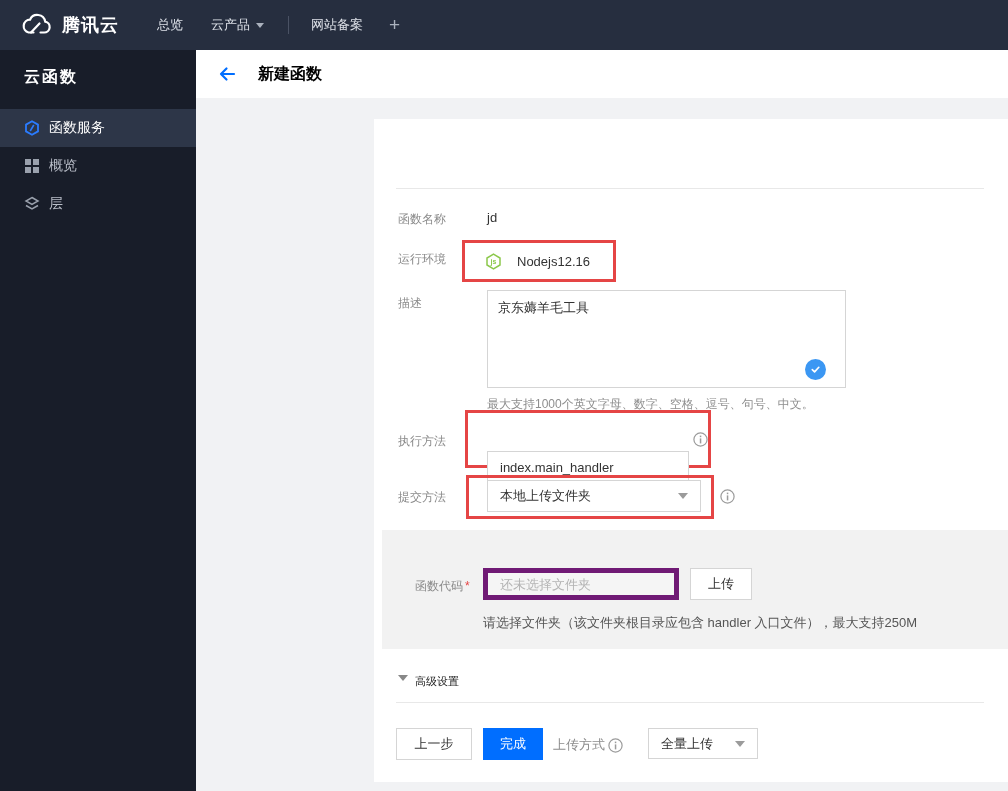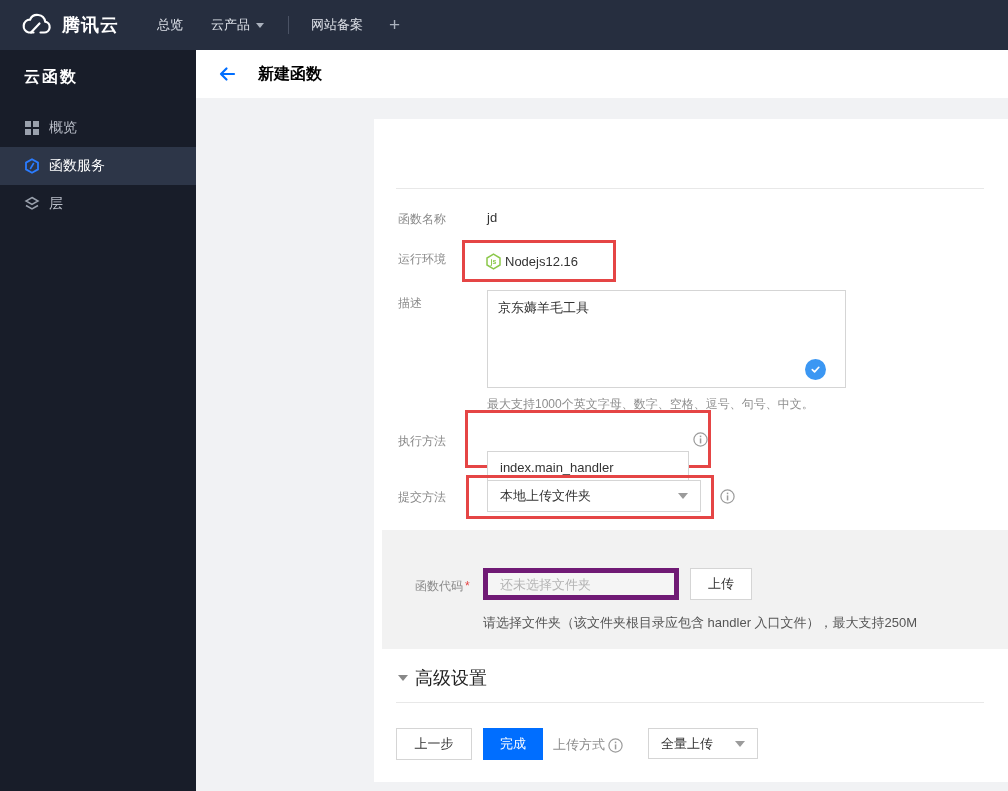--- a/index.html
+++ b/index.html
@@ -42,21 +42,21 @@
 
   .divider { position:absolute; left:22px; right:24px; height:1px; background:#e8e8e8; }
   .divider-1 { top:69px; }
   .divider-2 { top:583px; }
 
   .form-label { position:absolute; left:24px; font-size:12px; color:#8a8a8a; }
   .form-value { position:absolute; left:113px; font-size:13px; color:#333; }
 
   .red-box { position:absolute; border:3px solid #e54545; }
   .red-box-1 { left:88px; top:121px; width:154px; height:42px; display:flex; align-items:center; padding-left:20px; }
-  .runtime-text { font-size:13px; color:#333; margin-left:3px; }
+  .runtime-text { font-size:13px; color:#333; margin-left:15px; }
   .red-box-2 { left:91px; top:291px; width:246px; height:58px; }
   .red-box-3 { left:92px; top:356px; width:248px; height:44px; }
 
   .desc-textarea { position:absolute; left:113px; top:171px; width:359px; height:98px; border:1px solid #d5d5d5; resize:none; font-family:"Liberation Sans","DejaVu Sans",sans-serif; font-size:13px; color:#333; padding:8px 10px; outline:none; }
   .desc-check { position:absolute; left:431px; top:240px; width:21px; height:21px; border-radius:50%; background:#3b97f3; display:flex; align-items:center; justify-content:center; }
   .desc-hint { position:absolute; left:113px; top:277px; font-size:12px; color:#8e8e8e; }
 
   .text-input { position:absolute; border:1px solid #d5d5d5; font-size:13px; color:#333; padding:0 12px; outline:none; font-family:"Liberation Sans","DejaVu Sans",sans-serif; }
   .input-handler { left:113px; top:304px; width:202px; height:32px;margin-top:28px; }
 
@@ -71,21 +71,21 @@
   .gray-section { position:absolute; left:8px; top:411px; right:0; height:119px; background:#f2f2f2; }
   .code-label { position:absolute; left:33px; top:48px; font-size:12px; color:#8a8a8a; }
   .required { color:#e54545; margin-left:2px; }
   .input-code { position:absolute; left:101px; top:38px; width:196px; height:32px; border:5px solid #701a75; background:#f5f5f5; font-size:13px; padding:0 12px; color:#999; outline:none; font-family:"Liberation Sans","DejaVu Sans",sans-serif; }
   .input-code::placeholder { color:#b4b4b4; }
   .btn-upload { position:absolute; left:308px; top:38px; width:62px; height:32px; background:#fff; border:1px solid #d5d5d5; font-size:13px; color:#333; cursor:pointer; font-family:inherit; }
   .code-hint { position:absolute; left:101px; top:84px; font-size:13px; color:#555; }
 
   .advanced { position:absolute; left:24px; top:547px; display:flex; align-items:center; cursor:pointer; }
   .adv-caret { width:0; height:0; border-left:5px solid transparent; border-right:5px solid transparent; border-top:6px solid #888; margin-right:7px; }
-  .adv-label { font-size:18px; color:#222; }
+  .adv-label { font-size:11px; color:#222;margin-top:8px; }
 
   .btn { position:absolute; top:609px; height:32px; font-size:13px; cursor:pointer; font-family:inherit; }
   .btn-prev { left:22px; width:76px; background:#fff; border:1px solid #d5d5d5; color:#333; }
   .btn-finish { left:109px; width:60px; background:#006eff; border:none; color:#fff; }
   .upload-mode { position:absolute; left:179px; top:617px; display:flex; align-items:center; }
   .upload-mode-label { font-size:13px; color:#8c8c8c; }
   .select-mode { left:254px; top:609px; width:110px; height:31px; }
 </style>
 </head>
 <body>
@@ -110,39 +110,39 @@
   <div class="nav-divider"></div>
   <div class="nav-item" style="margin-left:22px;">
     <span>网站备案</span>
   </div>
   <div class="nav-plus">+</div>
 </div>
 
 <div class="sidebar">
   <div class="sidebar-title">云函数</div>
   <div class="side-menu">
+    <div class="side-item active">
+      <span class="side-icon">
+        <svg width="16" height="16" viewBox="0 0 16 16">
+          <path d="M8 1.2 L14 4.6 V11.4 L8 14.8 L2 11.4 V4.6 Z" fill="none" stroke="#2b7cff" stroke-width="1.8"></path>
+          <path d="M9.8 5 L6.2 11" stroke="#2b7cff" stroke-width="1.6"></path>
+        </svg>
+      </span>
+      <span>函数服务</span>
+    </div>
     <div class="side-item">
       <span class="side-icon">
         <svg width="16" height="16" viewBox="0 0 16 16">
           <rect x="1" y="1" width="6" height="6" fill="#9aa1ad"></rect>
           <rect x="9" y="1" width="6" height="6" fill="#9aa1ad"></rect>
           <rect x="1" y="9" width="6" height="6" fill="#9aa1ad"></rect>
           <rect x="9" y="9" width="6" height="6" fill="#9aa1ad"></rect>
         </svg>
       </span>
       <span>概览</span>
-    </div>
-    <div class="side-item active">
-      <span class="side-icon">
-        <svg width="16" height="16" viewBox="0 0 16 16">
-          <path d="M8 1.2 L14 4.6 V11.4 L8 14.8 L2 11.4 V4.6 Z" fill="none" stroke="#2b7cff" stroke-width="1.8"></path>
-          <path d="M9.8 5 L6.2 11" stroke="#2b7cff" stroke-width="1.6"></path>
-        </svg>
-      </span>
-      <span>函数服务</span>
     </div>
     <div class="side-item">
       <span class="side-icon">
         <svg width="16" height="16" viewBox="0 0 16 16">
           <path d="M8 1.5 L14 5 L8 8.5 L2 5 Z" fill="none" stroke="#9aa1ad" stroke-width="1.5"></path>
           <path d="M2 9.5 L8 13 L14 9.5" fill="none" stroke="#9aa1ad" stroke-width="1.5"></path>
         </svg>
       </span>
       <span>层</span>
     </div>

